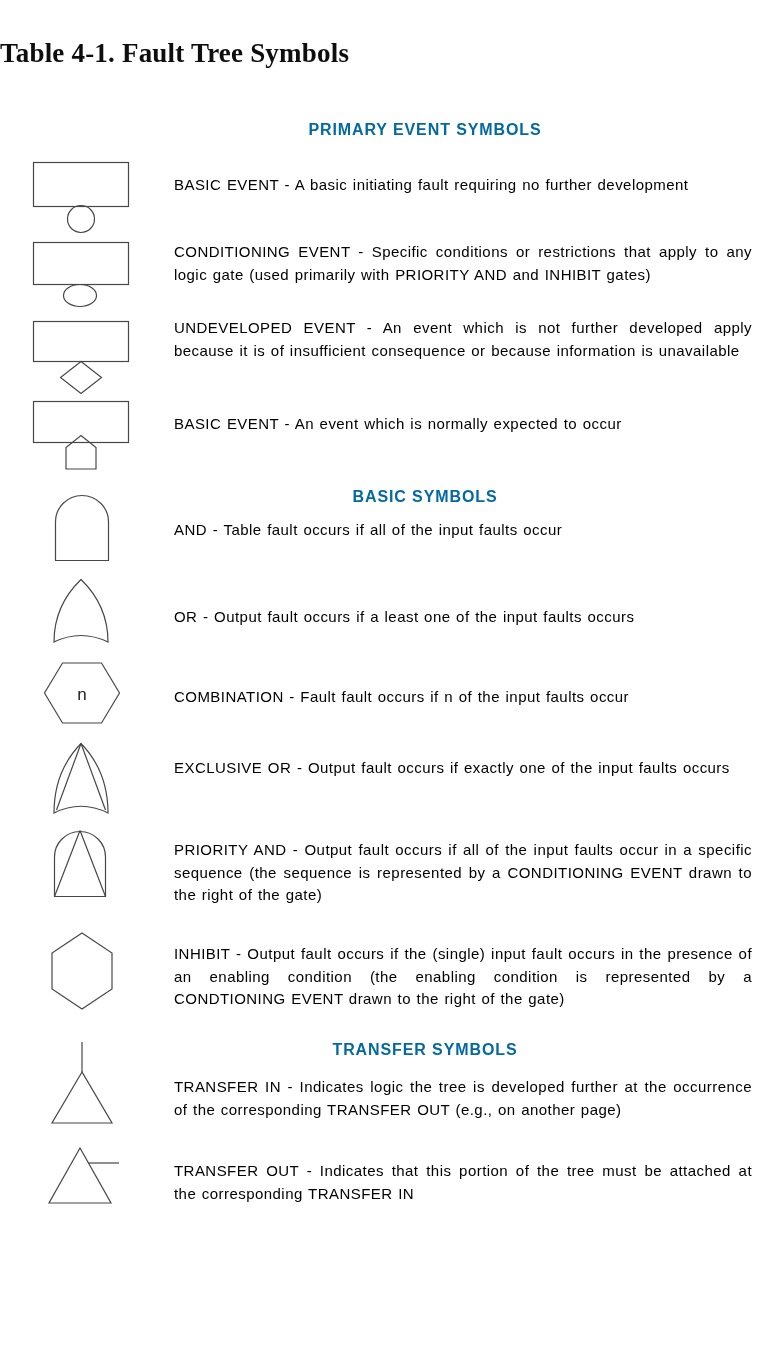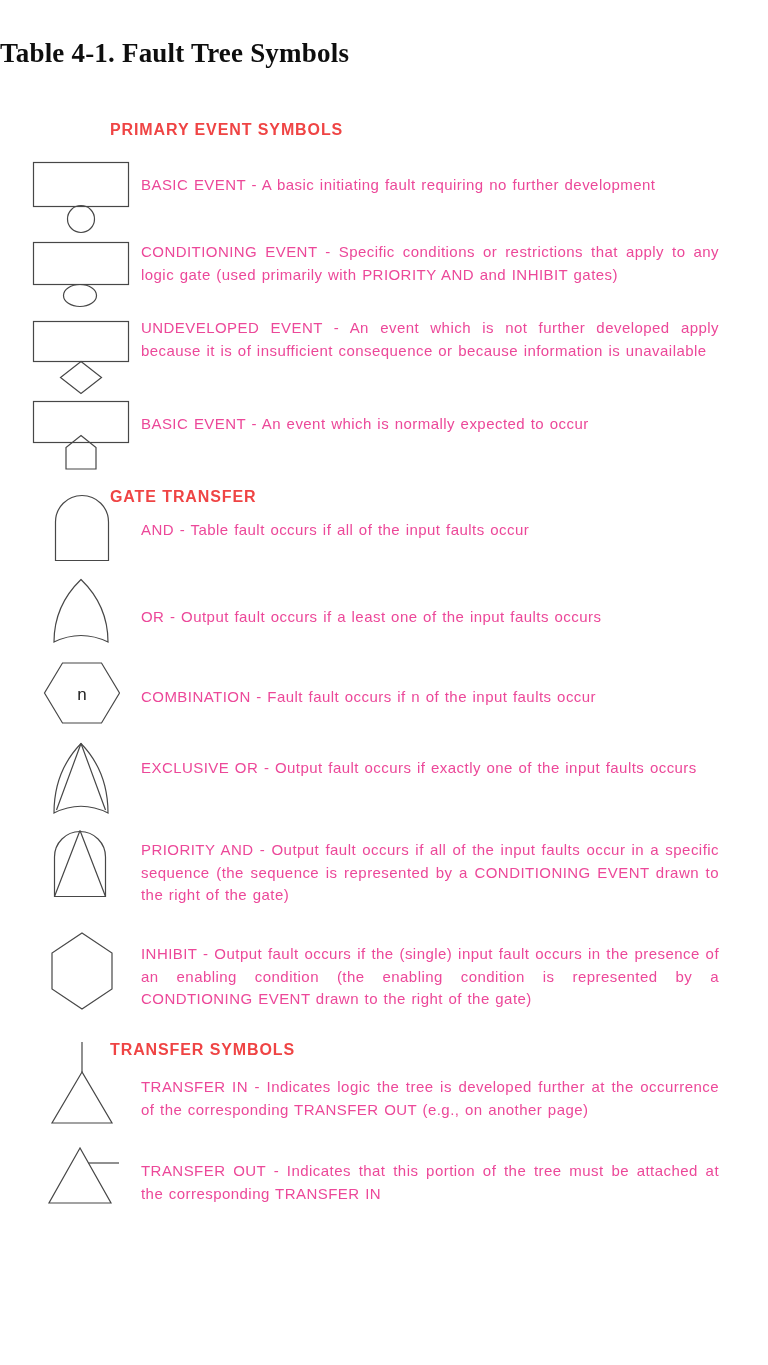--- a/index.html
+++ b/index.html
@@ -13,47 +13,47 @@
   }
   .page-title {
     position:absolute; top:38px; left:0; right:0;
     text-align:left;
     font-family:"Liberation Serif", serif;
     font-weight:bold; font-size:27px; color:#0e0e0e;
     letter-spacing:0.2px;
   }
   .section-heading {
     position:absolute; left:110px; width:630px;
-    text-align:left;
+    text-align:center;
     font-size:16px; font-weight:bold;
-    letter-spacing:0.9px; color:#ef4444;
+    letter-spacing:0.9px; color:#0369a1;
   }
   .desc {
-    position:absolute; left:141px; width:578px;
+    position:absolute; left:174px; width:578px;
     font-size:15px; line-height:22.5px;
     letter-spacing:0.45px; word-spacing:1px;
     text-align:justify;
-    color:#ec4899;
+    color:#000000;
     margin:0;
   }
   svg.sym { position:absolute; overflow:visible; }
   svg.sym .shape { fill:none; stroke:#474747; stroke-width:1.2; stroke-linejoin:miter; }
   svg.sym .nlabel {
     fill:#222; stroke:none;
     font-family:"Liberation Sans", sans-serif;
     font-size:17px;
   }
 </style>
 </head>
 <body>
 
 <div class="page-title">Table 4-1. Fault Tree Symbols</div>
 
 <div class="section-heading" style="top:121px">PRIMARY EVENT SYMBOLS</div>
-<div class="section-heading" style="top:488px">GATE TRANSFER</div>
+<div class="section-heading" style="top:488px">BASIC SYMBOLS</div>
 <div class="section-heading" style="top:1041px">TRANSFER SYMBOLS</div>
 
 <svg class="sym" style="left:33px; top:162px" width="100" height="72" viewBox="0 0 100 72">
   <rect class="shape" x="0.5" y="0.5" width="95" height="44"></rect>
   <circle class="shape" cx="48" cy="57" r="13.5"></circle>
 </svg>
 <p class="desc" style="top:174px">BASIC EVENT - A basic initiating fault requiring no further development</p>
 
 <svg class="sym" style="left:33px; top:242px" width="100" height="66" viewBox="0 0 100 66">
   <rect class="shape" x="0.5" y="0.5" width="95" height="42"></rect>

